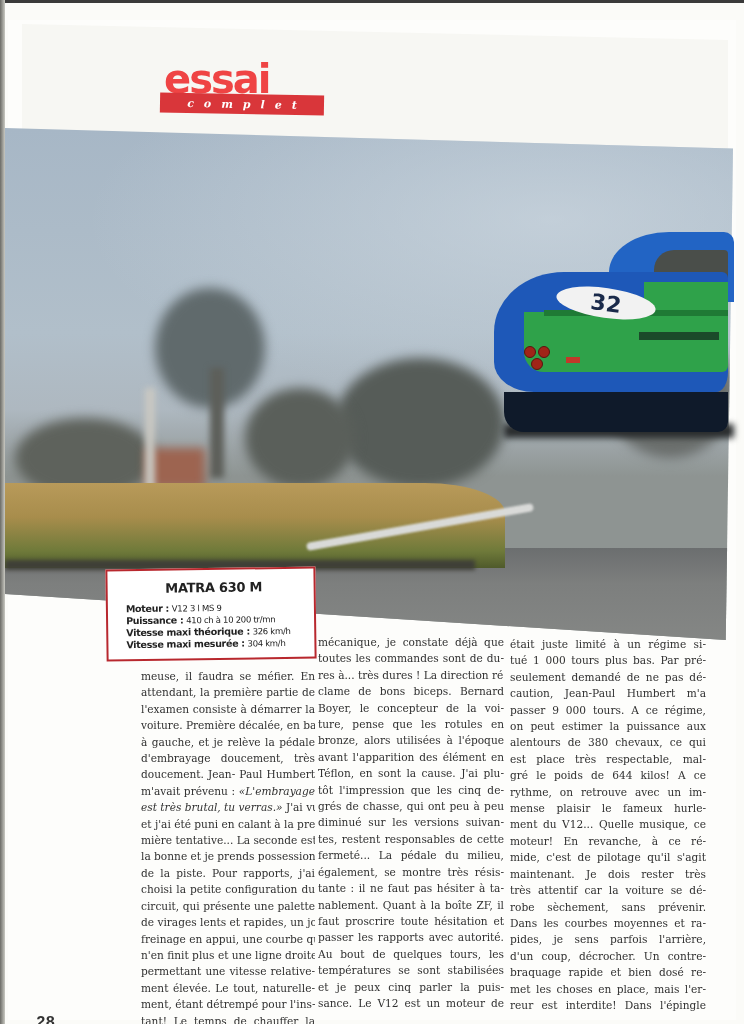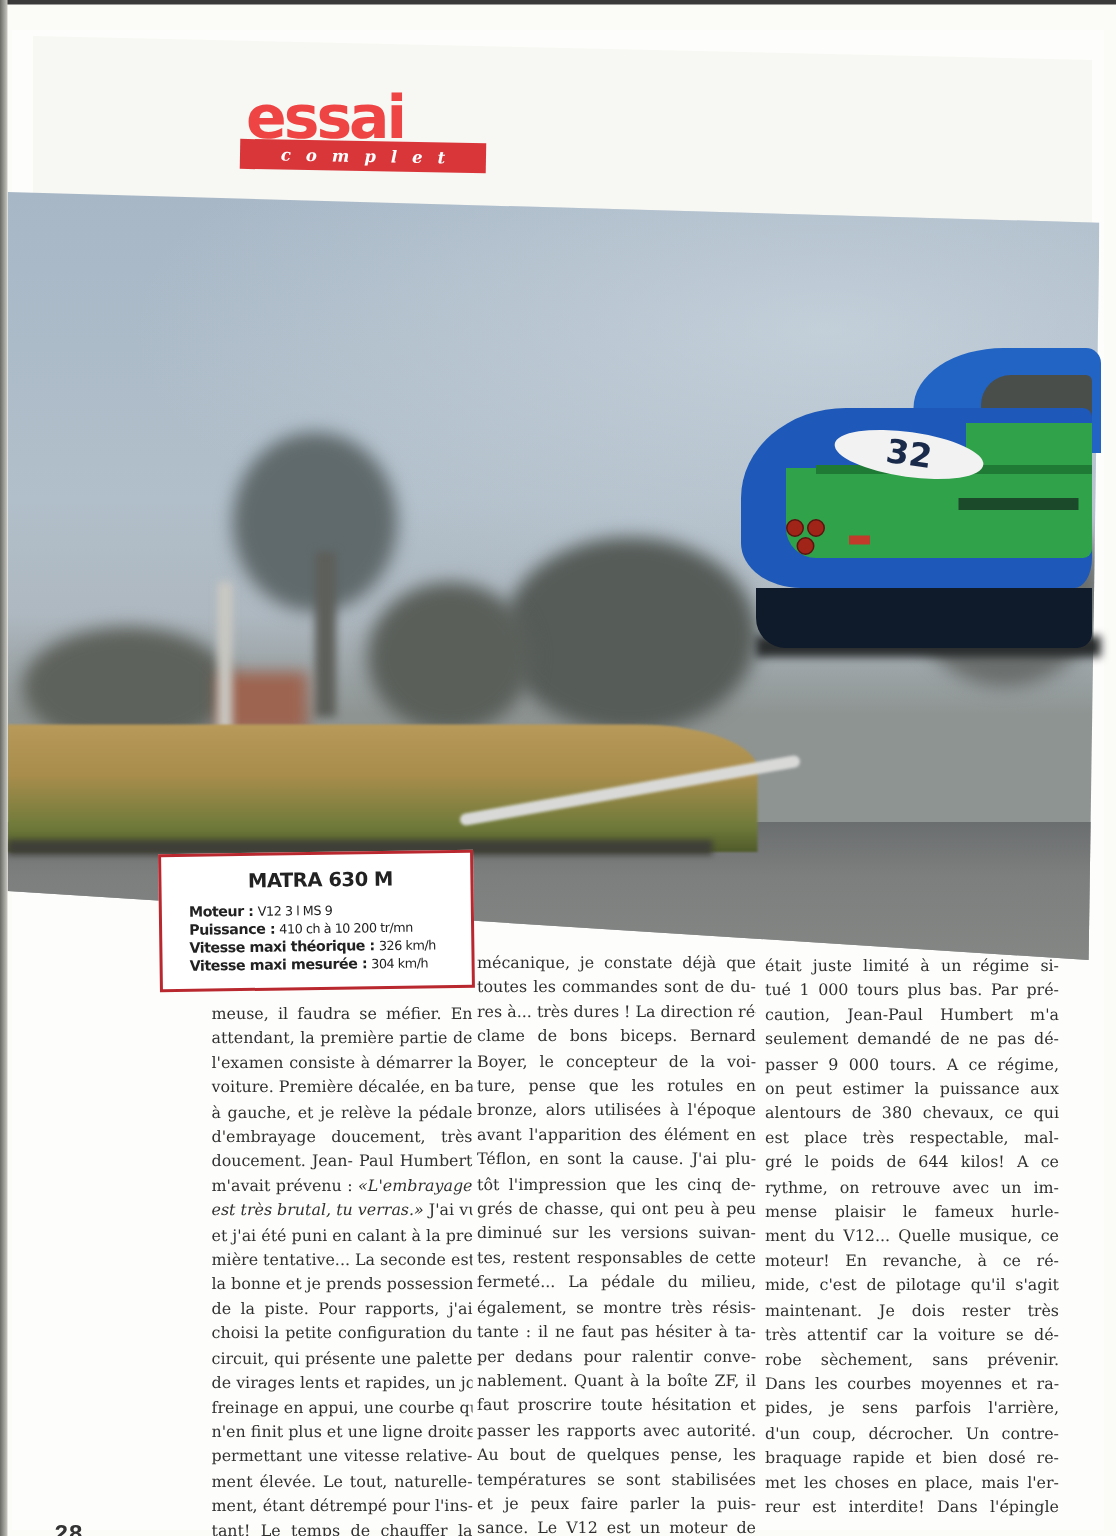--- a/index.html
+++ b/index.html
@@ -236,36 +236,35 @@
   <span class="line">bronze, alors utilisées à l'époque</span>
   <span class="line">avant l'apparition des élément en</span>
   <span class="line">Téflon, en sont la cause. J'ai plu-</span>
   <span class="line">tôt l'impression que les cinq de-</span>
   <span class="line">grés de chasse, qui ont peu à peu</span>
   <span class="line">diminué sur les versions suivan-</span>
   <span class="line">tes, restent responsables de cette</span>
   <span class="line">fermeté... La pédale du milieu,</span>
   <span class="line">également, se montre très résis-</span>
   <span class="line">tante : il ne faut pas hésiter à ta-</span>
-  <span class="line">per dedans pour ralentir conve-</span>
   <span class="line">nablement. Quant à la boîte ZF, il</span>
   <span class="line">faut proscrire toute hésitation et</span>
   <span class="line">passer les rapports avec autorité.</span>
-  <span class="line">Au bout de quelques pense, les</span>
+  <span class="line">Au bout de quelques tours, les</span>
   <span class="line">températures se sont stabilisées</span>
-  <span class="line">et je peux faire parler la puis-</span>
+  <span class="line">et je peux cinq parler la puis-</span>
   <span class="line">sance. Le V12 est un moteur de</span>
 
 </div>
 
 <div class="col col3">
   <span class="line">était juste limité à un régime si-</span>
   <span class="line">tué 1 000 tours plus bas. Par pré-</span>
+  <span class="line">seulement demandé de ne pas dé-</span>
   <span class="line">caution, Jean-Paul Humbert m'a</span>
-  <span class="line">seulement demandé de ne pas dé-</span>
   <span class="line">passer 9 000 tours. A ce régime,</span>
   <span class="line">on peut estimer la puissance aux</span>
   <span class="line">alentours de 380 chevaux, ce qui</span>
   <span class="line">est place très respectable, mal-</span>
   <span class="line">gré le poids de 644 kilos! A ce</span>
   <span class="line">rythme, on retrouve avec un im-</span>
   <span class="line">mense plaisir le fameux hurle-</span>
   <span class="line">ment du V12... Quelle musique, ce</span>
   <span class="line">moteur! En revanche, à ce ré-</span>
   <span class="line">mide, c'est de pilotage qu'il s'agit</span>

